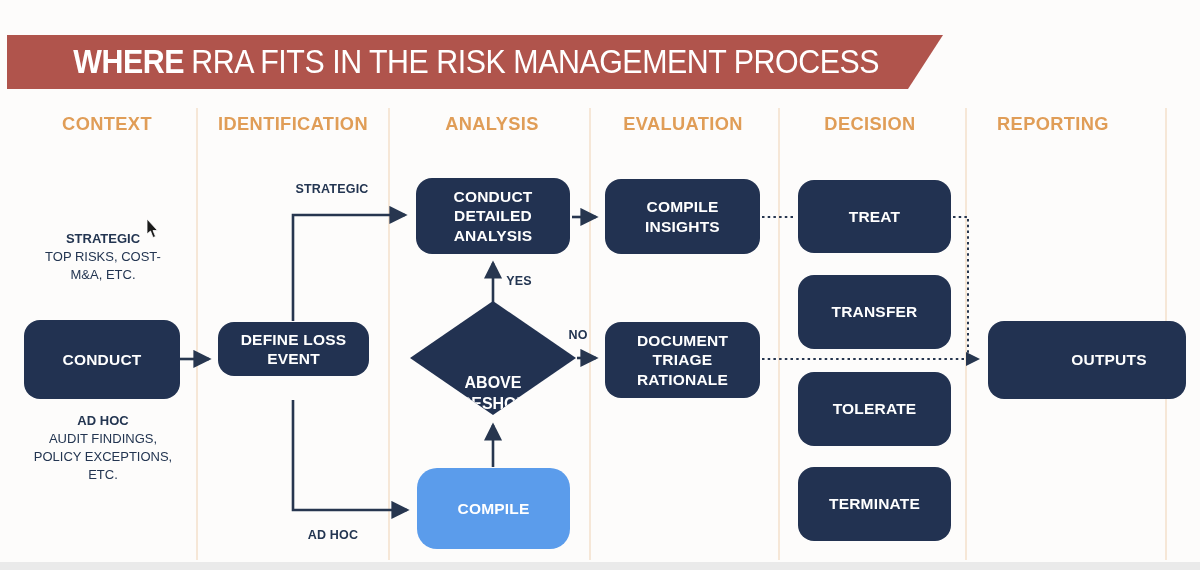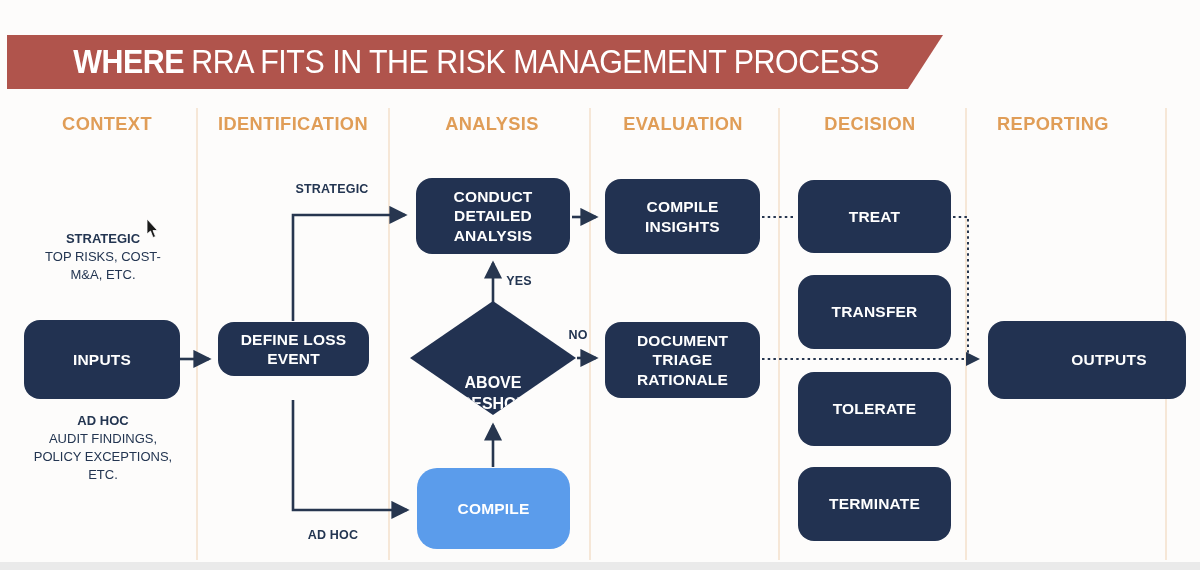--- a/index.html
+++ b/index.html
@@ -114,21 +114,21 @@
       <path d="M577,358 L596,358" marker-end="url(#ah)"></path>
     </g>
     <g stroke="#27364f" stroke-width="2" fill="none" stroke-dasharray="2.5 3.2">
       <path d="M762,217 L796,217"></path>
       <path d="M953,217 L968,217 L968,357"></path>
       <path d="M762,359 L978,359" marker-end="url(#ah)"></path>
     </g>
   </svg>
 
   <div class="node" style="left:24px;  top:320px; width:156px; height:79px;">
-    <div class="inner">INPUTS</div>
+    <div class="inner">CONDUCT</div>
   </div>
   <div class="node" style="left:218px; top:322px; width:151px; height:54px;">
     <div class="inner">DEFINE LOSS EVENT</div>
   </div>
   <div class="node" style="left:416px; top:178px; width:154px; height:76px;">
     <div class="inner">CONDUCT DETAILED ANALYSIS</div>
   </div>
   <div class="diamond">
     <div class="inner">ABOVE THRESHOLD?</div>
   </div>

